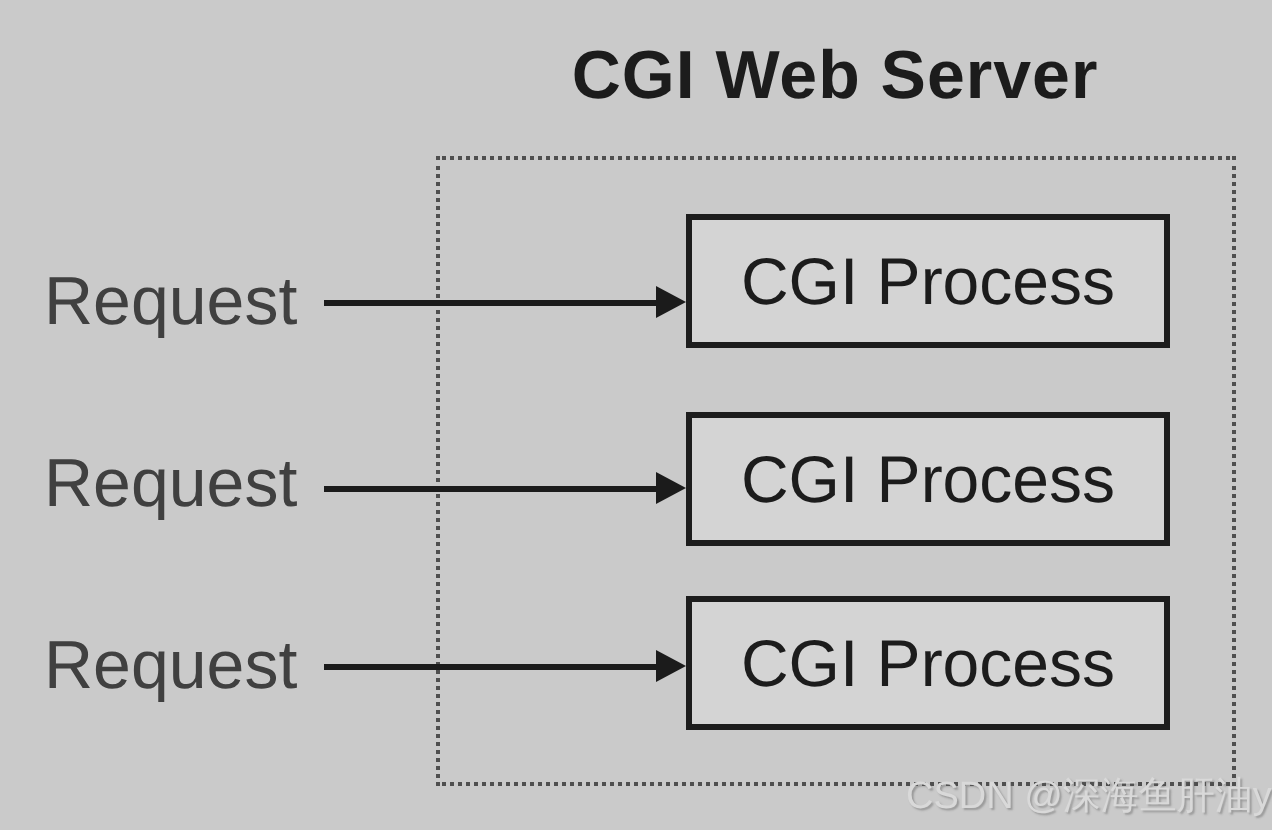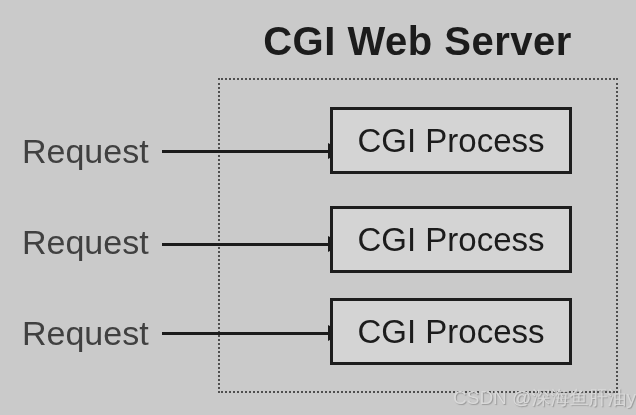--- a/index.html
+++ b/index.html
@@ -14,21 +14,21 @@
     background: #cacaca;
     overflow: hidden;
     font-family: "Liberation Sans", "DejaVu Sans", sans-serif;
   }
   .diagram-title {
     position: absolute;
     left: 217px;
     top: 19px;
     width: 401px;
     text-align: center;
-    font-size: 40px;
+    font-size: 34px;
     font-weight: bold;
     letter-spacing: 0.5px;
     color: #1c1c1c;
     white-space: nowrap;
   }
   .server-outline {
     position: absolute;
     left: 218px;
     top: 78px;
     width: 396px;
@@ -70,21 +70,21 @@
     right: 0;
     top: 0;
     width: 0;
     height: 0;
     border-top: 8px solid transparent;
     border-bottom: 8px solid transparent;
     border-left: 15px solid #1b1b1b;
   }
   .process-box {
     position: absolute;
-    left: 330px;
+    left: 343px;
     width: 236px;
     height: 61px;
     border: 3px solid #1d1d1d;
     background: #d4d4d4;
     display: flex;
     align-items: center;
     justify-content: center;
     font-size: 33px;
     color: #1c1c1c;
     white-space: nowrap;

